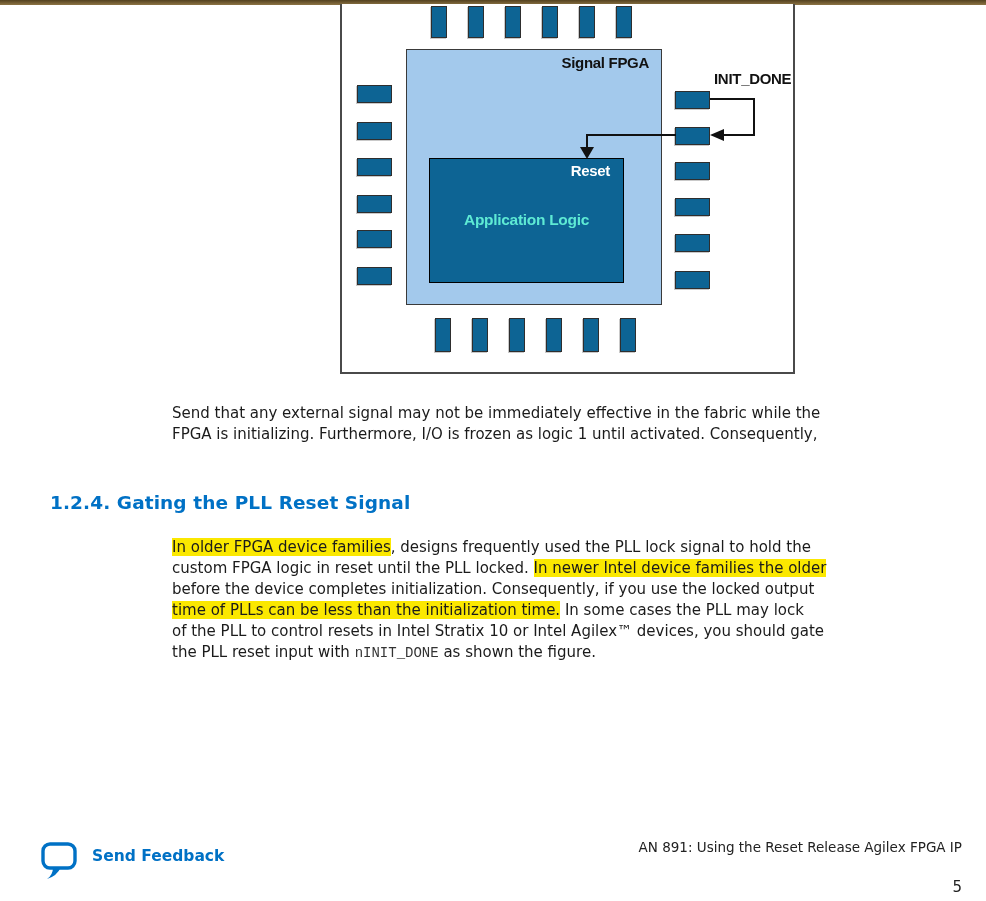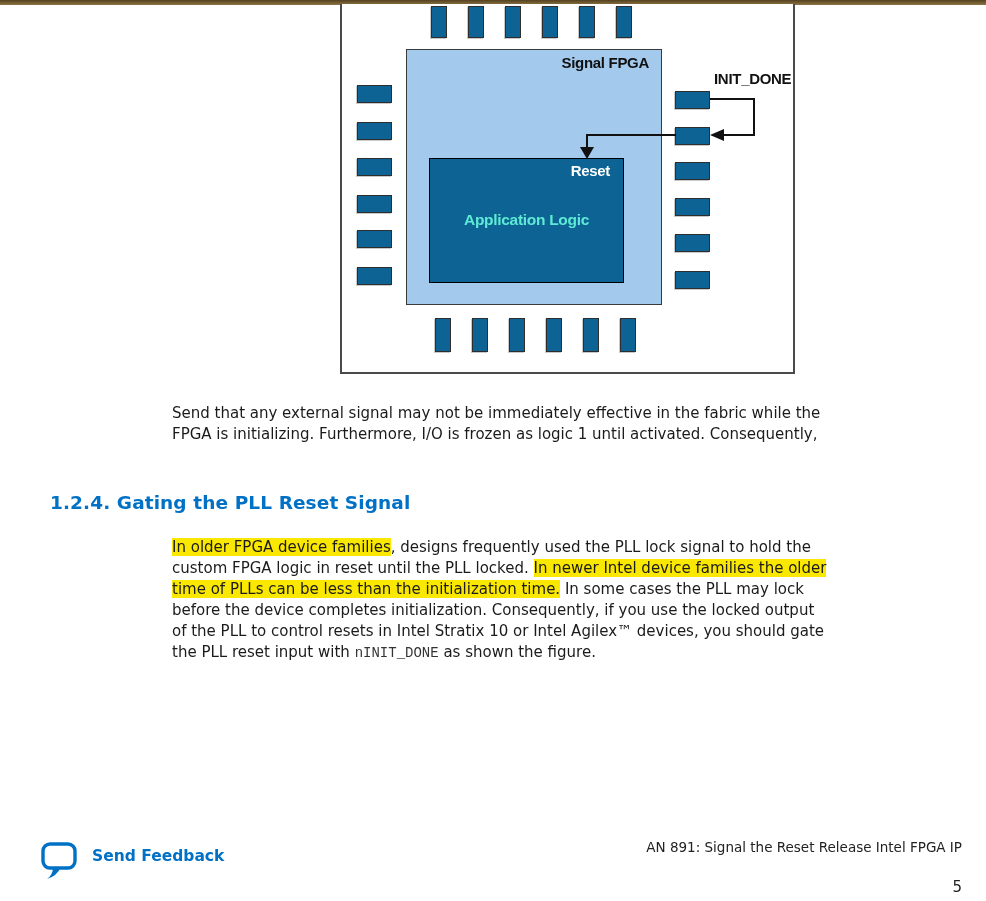--- a/index.html
+++ b/index.html
@@ -159,30 +159,30 @@
   <div class="para" style="top:403px">
     <div class="line">Send that any external signal may not be immediately effective in the fabric while the</div>
     <div class="line">FPGA is initializing. Furthermore, I/O is frozen as logic 1 until activated. Consequently,</div>
   </div>
 
   <div class="section-heading">1.2.4. Gating the PLL Reset Signal</div>
 
   <div class="para" style="top:537px">
     <div class="line"><span class="hl">In older FPGA device families</span><span>, designs frequently used the PLL lock signal to hold the</span></div>
     <div class="line"><span>custom FPGA logic in reset until the PLL locked. </span><span class="hl">In newer Intel device families the older</span></div>
+    <div class="line">before the device completes initialization. Consequently, if you use the locked output</div>
     <div class="line"><span class="hl">time of PLLs can be less than the initialization time.</span><span> In some cases the PLL may lock</span></div>
-    <div class="line">before the device completes initialization. Consequently, if you use the locked output</div>
     <div class="line">of the PLL to control resets in Intel Stratix 10 or Intel Agilex™ devices, you should gate</div>
     <div class="line"><span>the PLL reset input with </span><span class="mono">nINIT_DONE</span><span> as shown the figure.</span></div>
   </div>
 
   <div class="feedback">
     <svg width="38" height="40" viewBox="0 0 38 40">
       <rect x="2" y="3" width="32" height="24" rx="7" fill="none" stroke="#0071c5" stroke-width="3.4"></rect>
       <path d="M12 26 Q12 34 6 38 Q16 35 20 26 Z" fill="#0071c5"></path>
     </svg>
     <span class="feedback-text">Send Feedback</span>
   </div>
 
-  <div class="doc-title">AN 891: Signal the Reset Release Intel FPGA IP</div>
+  <div class="doc-title">AN 891: Using the Reset Release Agilex FPGA IP</div>
   <div class="page-number">5</div>
 
 </div>
 
 </body></html>

